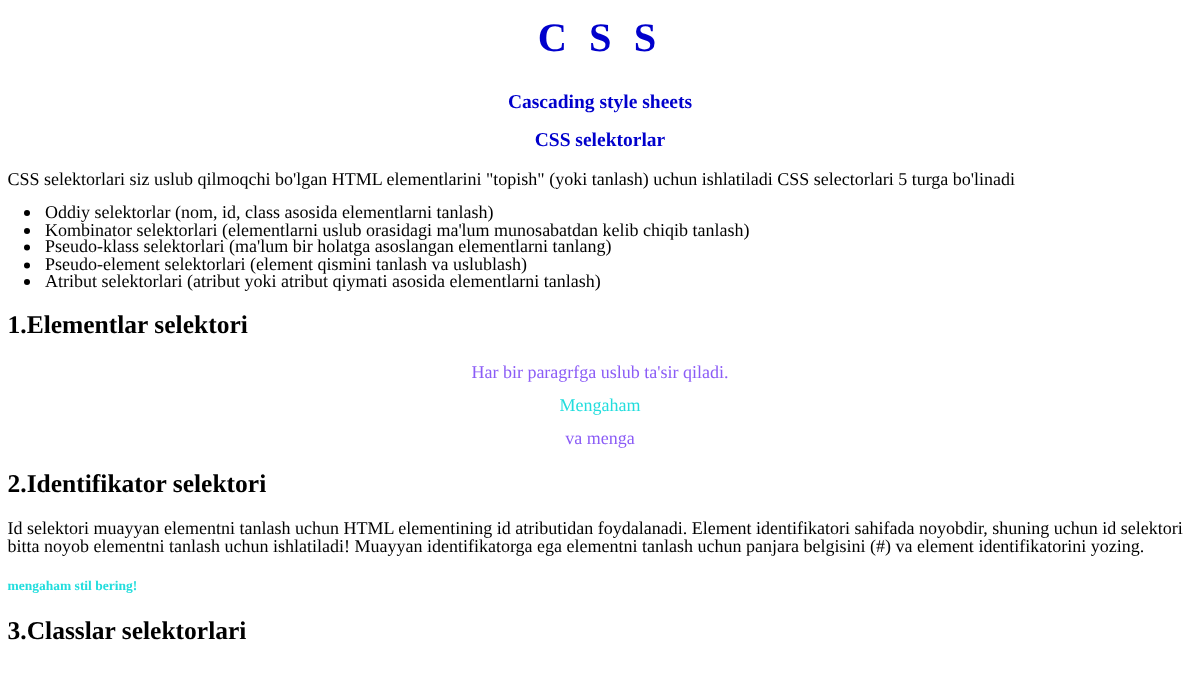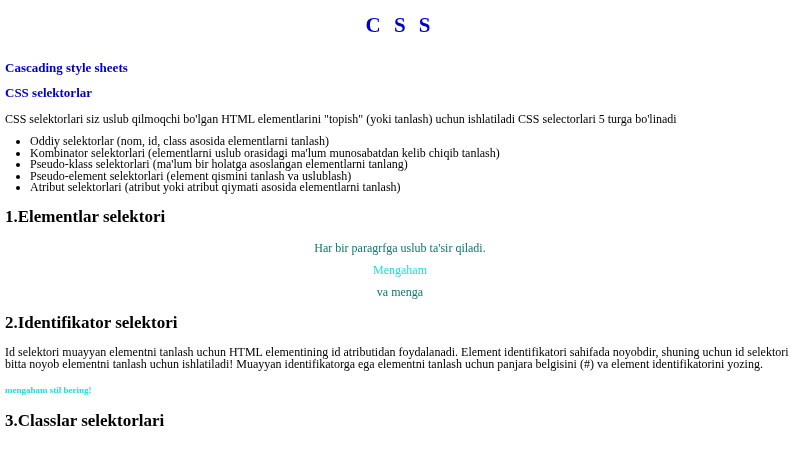--- a/index.html
+++ b/index.html
@@ -4,38 +4,38 @@
   <style>
     html, body { margin: 0; padding: 0; background: #ffffff; }
     body {
       width: 800px; height: 450px; overflow: hidden;
       font-family: "Liberation Serif", "DejaVu Serif", serif;
       color: #000;
       font-size: 12px;
     }
     .page { padding: 0 5px; }
     h1.title {
-      text-align: center; color: #0000cc; font-size: 21px;
+      text-align: center; color: #0000cc; font-size: 27px;
       letter-spacing: 4px; margin: 12px 0 0 0; height: 26px; line-height: 26px;
     }
     h3.sub {
-      color: #0000cc; font-size: 13px; font-weight: bold;
+      text-align: center; color: #0000cc; font-size: 13px; font-weight: bold;
       margin: 0; line-height: 16px;
     }
     .sub1 { margin-top: 22px !important; }
     .sub2 { margin-top: 9px !important; }
     p.intro { margin: 11px 0 0 0; font-size: 12px; line-height: 14px; }
     ul.types { margin: 10px 0 0 0; padding-left: 25px; font-size: 12px; line-height: 11.5px; }
     ul.types li { margin: 0; }
     h2.sec { font-size: 17px; font-weight: bold; margin: 0; line-height: 20px; }
     .sec1 { margin-top: 13px !important; }
     .sec2 { margin-top: 14px !important; }
     .sec3 { margin-top: 15px !important; }
     .center { text-align: center; font-size: 12px; margin: 0; line-height: 14px; }
-    .red { color: #0f766e; }
+    .red { color: #8b5cf6; }
     .cyan { color: #22dddd; }
     .r1 { margin-top: 14px; }
     .c1 { margin-top: 8px; }
     .r2 { margin-top: 8px; }
     p.body { margin: 13px 0 0 0; font-size: 12px; line-height: 12px; }
     .cyan-bold { color: #22dddd; font-weight: bold; font-size: 9px; text-align: left; margin: 14px 0 0 0; line-height: 12px; }
     .note { font-weight: bold; font-size: 9px; margin: 12px 0 0 0; line-height: 12px; }
   </style>
 </head>
 <body>

